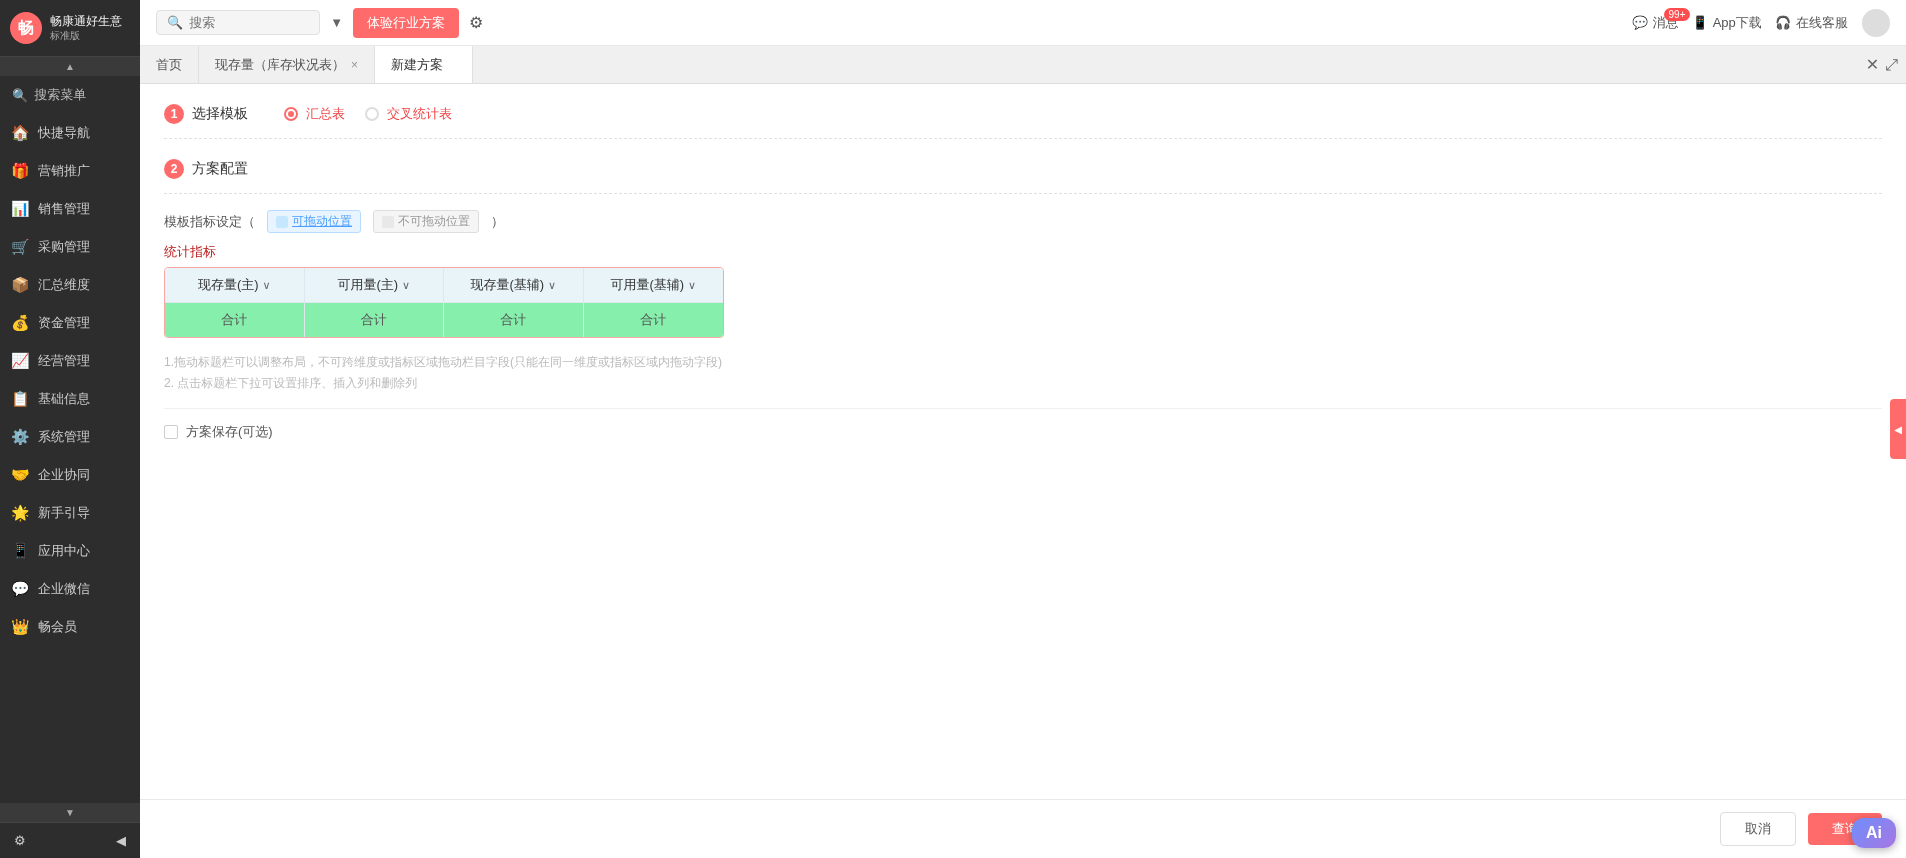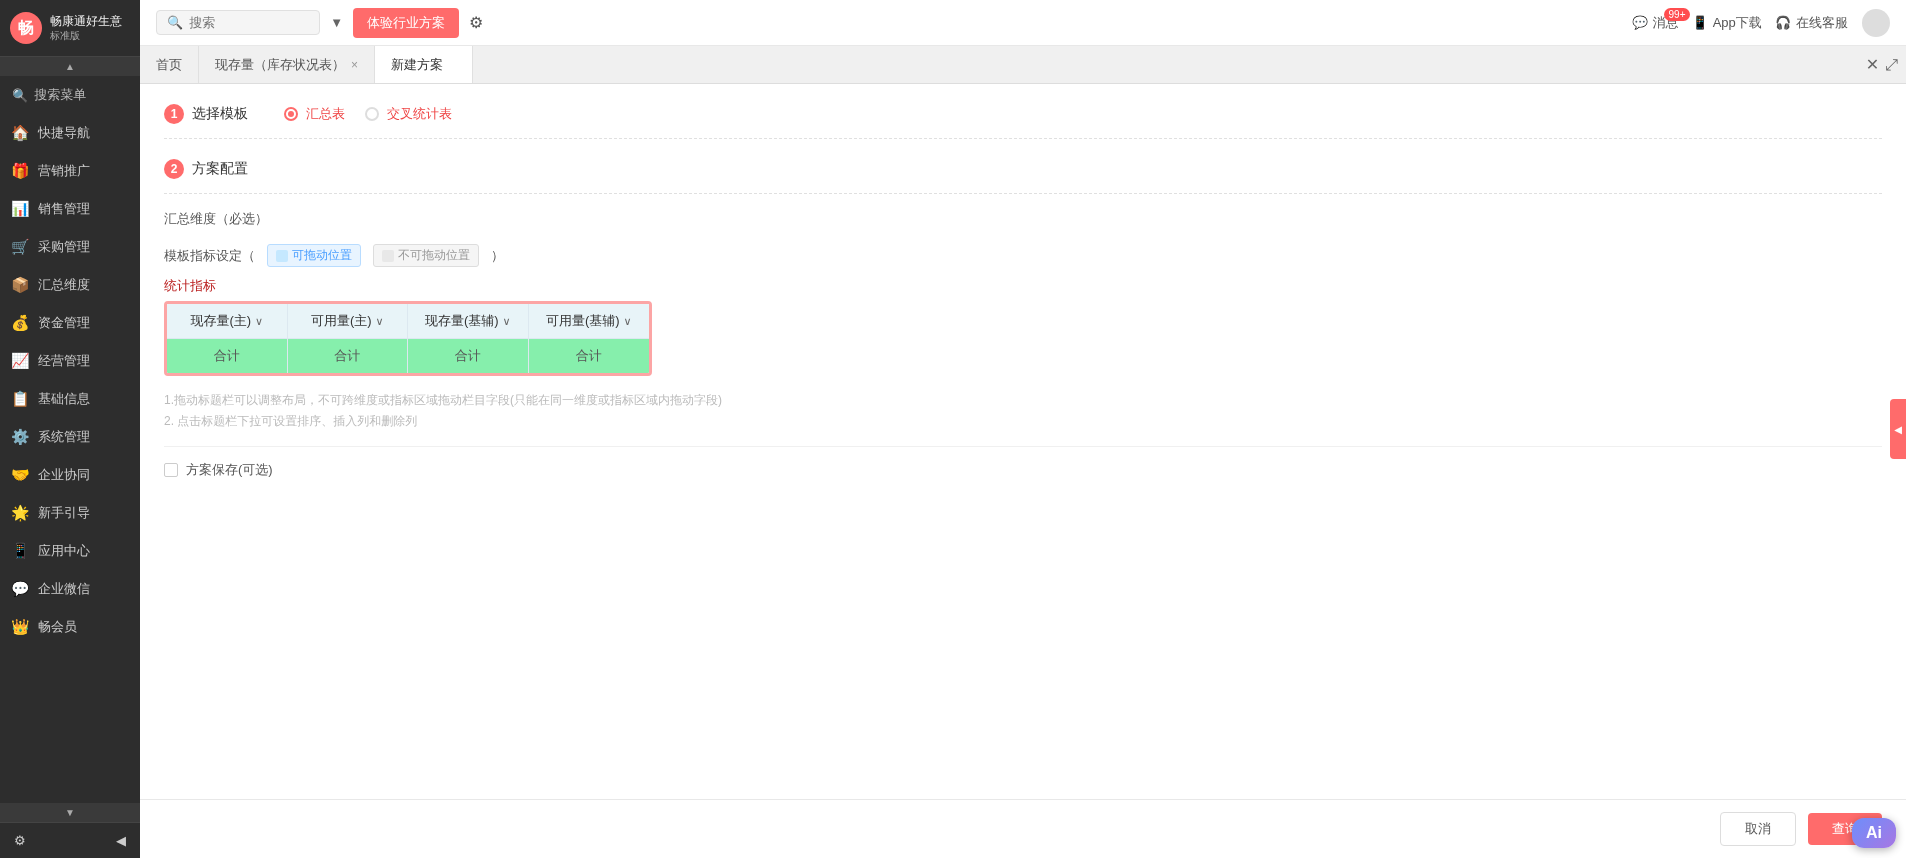--- a/index.html
+++ b/index.html
@@ -259,41 +259,41 @@
       display: flex; align-items: center; gap: 12px;
       font-size: 13px; color: #555;
       margin-bottom: 10px;
     }
     .movable-badge {
       display: inline-flex; align-items: center; gap: 4px;
       background: #e8f4ff;
       border: 1px solid #b8dcff;
       border-radius: 3px;
       padding: 2px 8px;
-      font-size: 12px; color: #4a9eff;
+      font-size: 12px; color: #4a9eff; text-decoration: underline;
     }
     .unmovable-badge {
       display: inline-flex; align-items: center; gap: 4px;
       background: #f5f5f5;
       border: 1px solid #ddd;
       border-radius: 3px;
       padding: 2px 8px;
       font-size: 12px; color: #999;
     }
 
     
     .stats-section-label {
       font-size: 13px; color: #b91c1c;
       margin-bottom: 6px;
     }
     .stats-table {
-      border: 3px solid #fca5a5;
+      border: 1px solid #fca5a5;
       border-radius: 4px;
       overflow: hidden;
-      width: 488px;
+      width: 560px;
     }
     .stats-table-header {
       display: grid;
       grid-template-columns: repeat(4, 1fr);
       background: #e8f4f8;
     }
     .stats-col-header {
       display: flex; align-items: center; justify-content: center; gap: 4px;
       padding: 8px 6px;
       font-size: 13px; color: #333;
@@ -557,21 +557,20 @@
       <hr class="section-divider">
     </div>
 
     <div class="section">
       <div class="section-header">
         <div class="step-badge">2</div>
         <span class="section-title">方案配置</span>
       </div>
       <hr class="section-divider">
 
-      <div class="dimension-label">汇总维度（必选）</div>
 
       <div class="indicator-settings">
         <div class="indicator-label">
           <span>模板指标设定（</span>
           <span class="movable-badge">
             <span style="width:12px;height:12px;background:#c5e8ff;border-radius:2px;display:inline-block;"></span>
             <span>可拖动位置</span>
           </span>
           <span class="unmovable-badge">
             <span style="width:12px;height:12px;background:#e8e8e8;border-radius:2px;display:inline-block;"></span>

